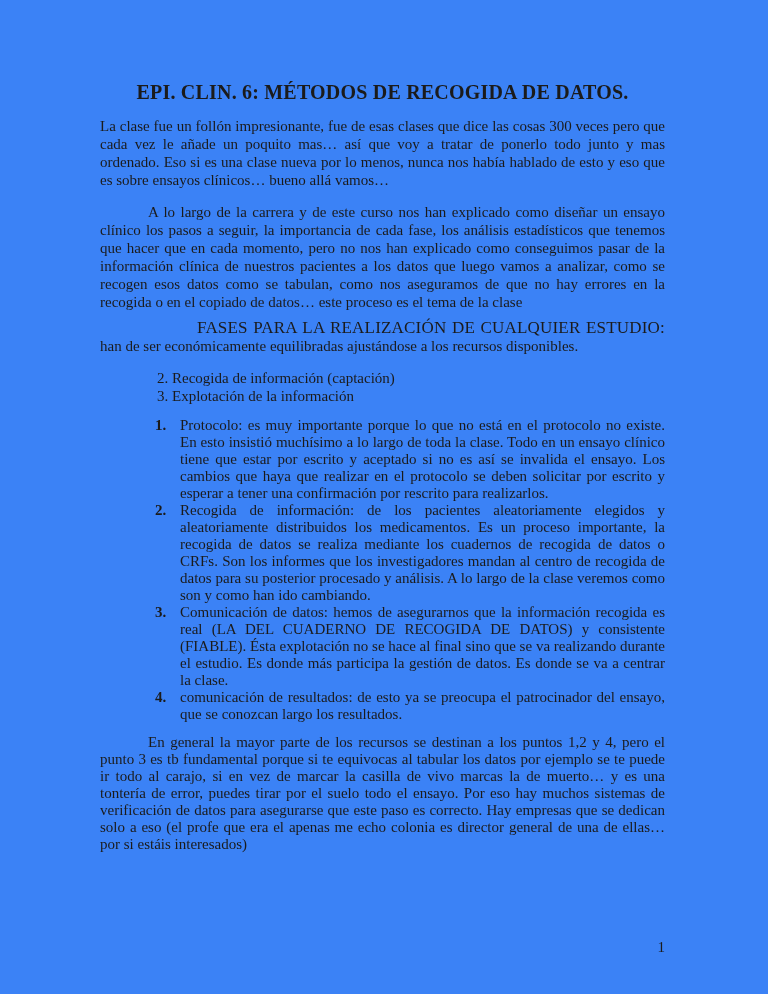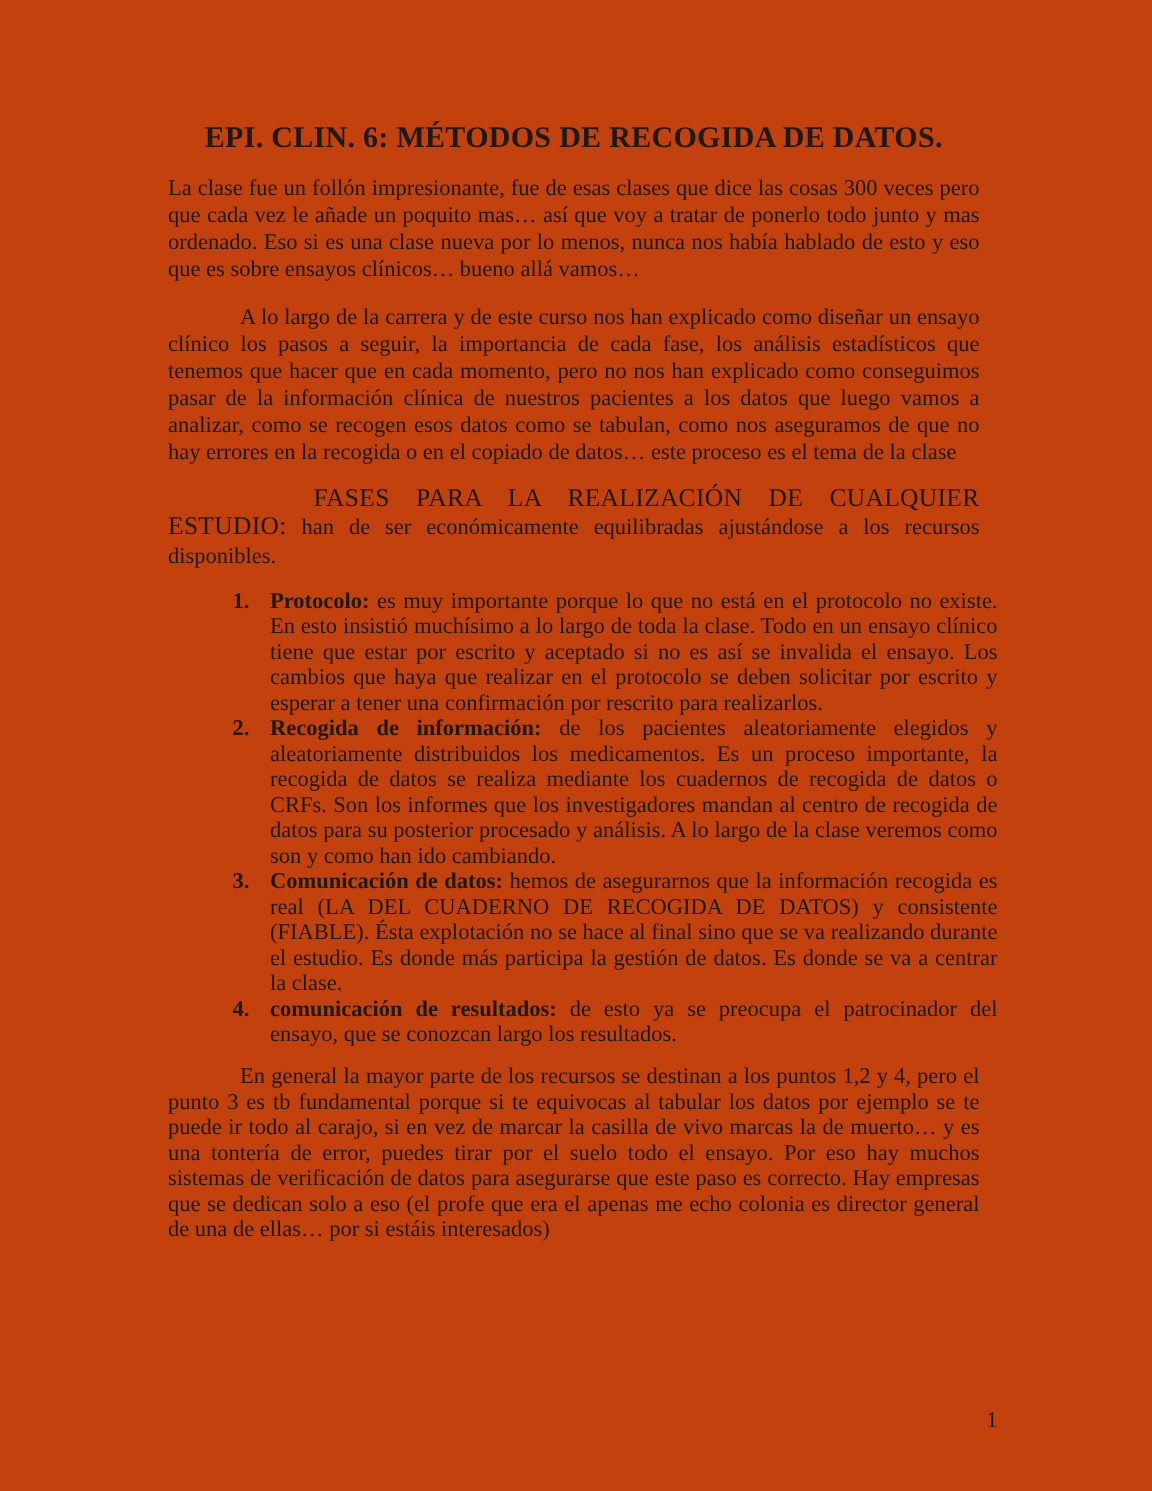--- a/index.html
+++ b/index.html
@@ -4,37 +4,37 @@
 <style>
   html, body {
     margin: 0;
     padding: 0;
     background: #ffffff;
   }
   .page {
     position: relative;
     width: 768px;
     height: 994px;
-    background: #c2410c;
+    background: #3b82f6;
     box-sizing: border-box;
     padding: 80px 103px 0 100px;
     font-family: "Liberation Serif", serif;
     font-size: 15px;
     color: #1b1b1b;
     overflow: hidden;
   }
   .doc-title {
     font-size: 20px;
     font-weight: bold;
     text-align: center;
     line-height: 24px;
     margin: 0 0 13px 0;
     letter-spacing: 0.2px;
   }
-  p { margin: 12px; }
+  p { margin: 0; }
   .para {
     text-align: justify;
     line-height: 18px;
   }
   .p1 { margin-bottom: 14px; }
   .p2 { text-indent: 48px; margin-bottom: 8px; }
   .section-heading {
     text-align: justify;
     line-height: 18.4px;
     text-indent: 97px;
@@ -56,21 +56,21 @@
     padding-left: 25px;
     text-align: justify;
     line-height: 17px;
   }
   .detail-item .num {
     position: absolute;
     left: 0;
     top: 0;
     font-weight: bold;
   }
-  .detail-item .lead { font-weight: bold; }
+  .detail-item .lead { font-weight: normal; }
   .closing {
     text-align: justify;
     line-height: 17px;
     text-indent: 48px;
     margin-top: 11px;
   }
   .page-number {
     position: absolute;
     right: 103px;
     bottom: 38px;
@@ -84,20 +84,22 @@
 
   <h1 class="doc-title">EPI. CLIN. 6: MÉTODOS DE RECOGIDA DE DATOS.</h1>
 
   <p class="para p1">La clase fue un follón impresionante, fue de esas clases que dice las cosas 300 veces pero que cada vez le añade un poquito mas… así que voy a tratar de ponerlo todo junto y mas ordenado. Eso si es una clase nueva por lo menos, nunca nos había hablado de esto y eso que es sobre ensayos clínicos… bueno allá vamos…</p>
 
   <p class="para p2">A lo largo de la carrera y de este curso nos han explicado como diseñar un ensayo clínico los pasos a seguir, la importancia de cada fase, los análisis estadísticos que tenemos que hacer que en cada momento, pero no nos han explicado como conseguimos pasar de la información clínica de nuestros pacientes a los datos que luego vamos a analizar, como se recogen esos datos como se tabulan, como nos aseguramos de que no hay errores en la recogida o en el copiado de datos… este proceso es el tema de la clase</p>
 
   <p class="section-heading"><span class="hb">FASES PARA LA REALIZACIÓN DE CUALQUIER ESTUDIO:</span> <span>han de ser económicamente equilibradas ajustándose a los recursos disponibles.</span></p>
 
   <div class="phase-list">
+    <p>2. Recogida de información (captación)</p>
+    <p>3. Explotación de la información</p>
   </div>
 
   <div class="detail-list">
     <div class="detail-item">
       <span class="num">1.</span><span class="lead">Protocolo:</span> <span>es muy importante porque lo que no está en el protocolo no existe. En esto insistió muchísimo a lo largo de toda la clase. Todo en un ensayo clínico tiene que estar por escrito y aceptado si no es así se invalida el ensayo. Los cambios que haya que realizar en el protocolo se deben solicitar por escrito y esperar a tener una confirmación por rescrito para realizarlos.</span>
     </div>
     <div class="detail-item">
       <span class="num">2.</span><span class="lead">Recogida de información:</span> <span>de los pacientes aleatoriamente elegidos y aleatoriamente distribuidos los medicamentos. Es un proceso importante, la recogida de datos se realiza mediante los cuadernos de recogida de datos o CRFs. Son los informes que los investigadores mandan al centro de recogida de datos para su posterior procesado y análisis. A lo largo de la clase veremos como son y como han ido cambiando.</span>
     </div>
     <div class="detail-item">

